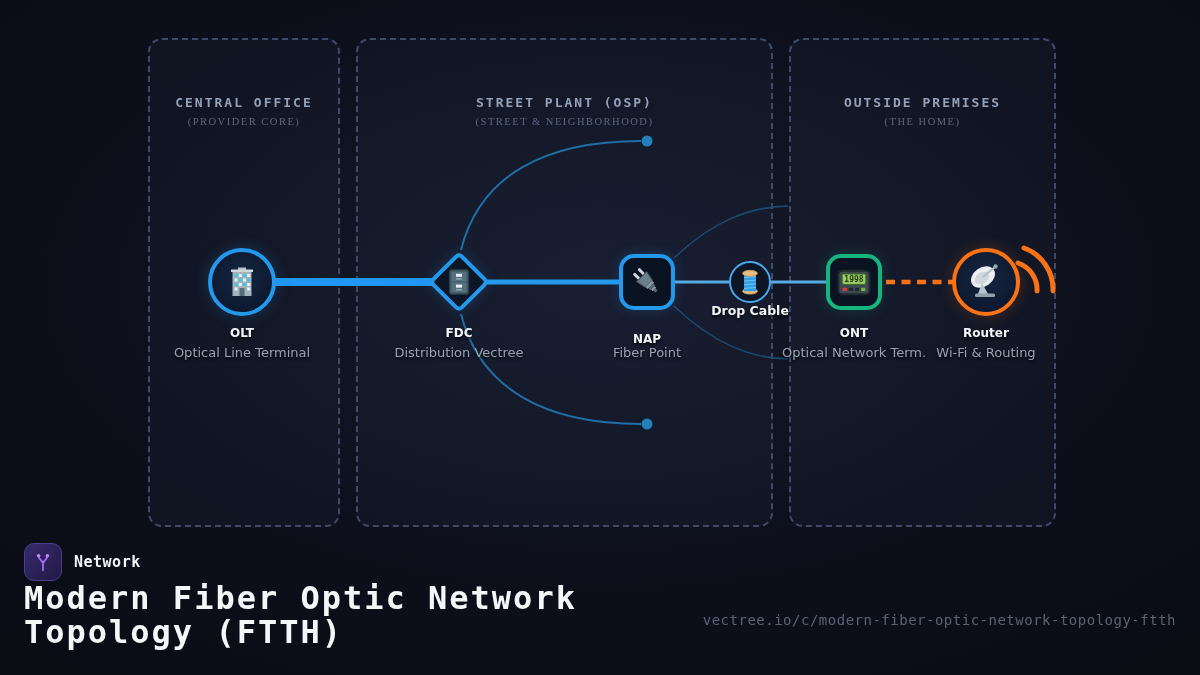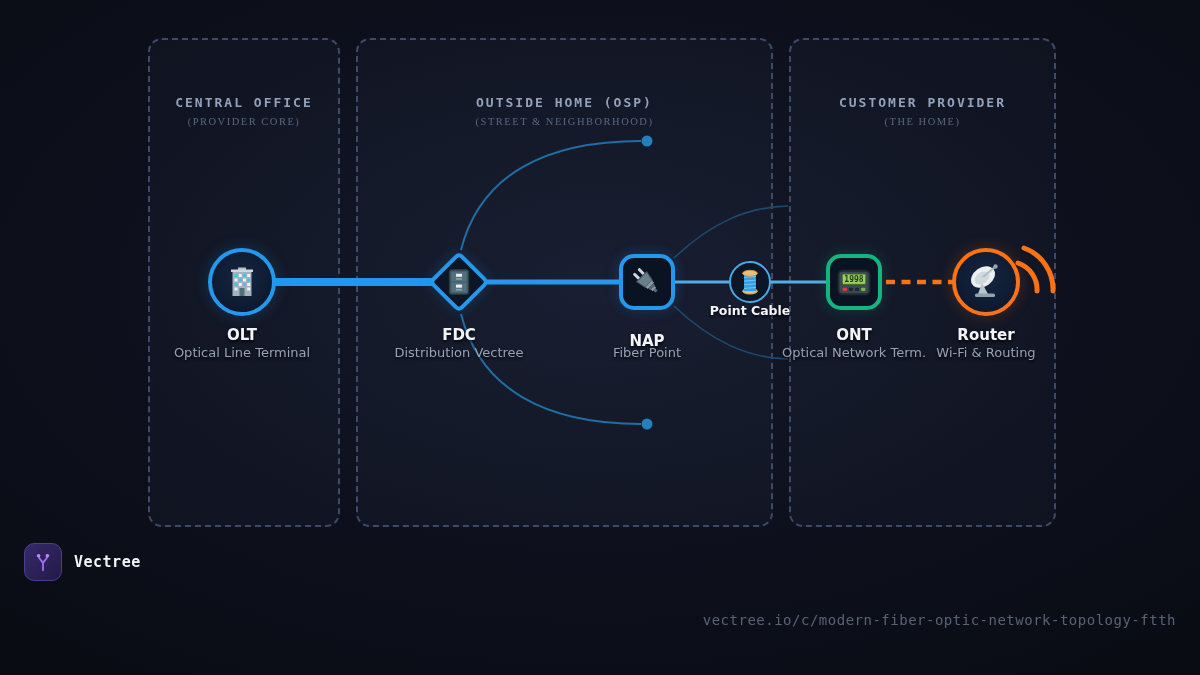--- a/index.html
+++ b/index.html
@@ -42,21 +42,21 @@
   .drop-shape{left:729px;top:261px;width:42px;height:42px;border-radius:50%;
     border:2.5px solid #4aa8e8;background:#0c1626;}
   .ont-shape{left:826px;top:254px;width:56px;height:56px;border-radius:15px;
     border:4px solid #16b47f;background:#0a1322;box-shadow:0 0 14px rgba(22,180,127,.22);}
   .router-shape{left:952px;top:248px;width:68px;height:68px;border-radius:50%;
     border:4px solid #f97316;background:radial-gradient(circle at 50% 42%,#16273f 0%,#0c1830 75%);
     box-shadow:0 0 16px rgba(249,115,22,.22);}
   .icon{display:block;}
   
   .nlabel{position:absolute;width:160px;text-align:center;z-index:4;
-    font-weight:bold;font-size:15px;color:#f2f4f8;text-shadow:0 2px 3px rgba(0,0,0,.8);}
+    font-weight:bold;font-size:12px;color:#f2f4f8;text-shadow:0 2px 3px rgba(0,0,0,.8);}
   .nsub{position:absolute;width:170px;text-align:center;z-index:4;
     font-size:13px;color:#98a2b3;text-shadow:0 2px 3px rgba(0,0,0,.8);}
   .droplabel{position:absolute;width:160px;text-align:center;z-index:4;
     font-weight:bold;font-size:12.5px;color:#f2f4f8;text-shadow:0 2px 3px rgba(0,0,0,.8);}
   
   #brand-row{position:absolute;left:24px;top:543px;display:flex;align-items:center;gap:12px;z-index:5;}
   #brand-logo{width:36px;height:36px;border-radius:10px;
     background:linear-gradient(135deg,#37296b 0%,#221a46 100%);
     border:1px solid #4c3d8f;display:flex;align-items:center;justify-content:center;}
   #brand-name{font-family:"DejaVu Sans Mono","Liberation Mono",monospace;
@@ -71,25 +71,25 @@
 </head>
 <body>
 
 <div id="canvas">
 
   <div class="zone" id="zone-co">
     <div class="zone-title">CENTRAL OFFICE</div>
     <div class="zone-sub">(PROVIDER CORE)</div>
   </div>
   <div class="zone" id="zone-osp">
-    <div class="zone-title">OUTSIDE HOME (OSP)</div>
+    <div class="zone-title">STREET PLANT (OSP)</div>
     <div class="zone-sub">(STREET &amp; NEIGHBORHOOD)</div>
   </div>
   <div class="zone" id="zone-cp">
-    <div class="zone-title">CUSTOMER PROVIDER</div>
+    <div class="zone-title">OUTSIDE PREMISES</div>
     <div class="zone-sub">(THE HOME)</div>
   </div>
 
   <svg id="wires" width="1200" height="675">
 
     <line x1="270" y1="282" x2="442" y2="282" stroke="#2196f3" stroke-width="8"></line>
 
     <line x1="480" y1="282" x2="625" y2="282" stroke="#2499ec" stroke-width="5"></line>
 
     <line x1="670" y1="282" x2="736" y2="282" stroke="#57abe2" stroke-width="3"></line>
@@ -202,34 +202,35 @@
 
   <div class="nlabel" style="left:162px;top:326px">OLT</div>
   <div class="nsub" style="left:157px;top:345px">Optical Line Terminal</div>
 
   <div class="nlabel" style="left:379px;top:326px">FDC</div>
   <div class="nsub" style="left:374px;top:345px">Distribution Vectree</div>
 
   <div class="nlabel" style="left:567px;top:332px">NAP</div>
   <div class="nsub" style="left:562px;top:345px">Fiber Point</div>
 
-  <div class="droplabel" style="left:670px;top:303px">Point Cable</div>
+  <div class="droplabel" style="left:670px;top:303px">Drop Cable</div>
 
   <div class="nlabel" style="left:774px;top:326px">ONT</div>
   <div class="nsub" style="left:769px;top:345px">Optical Network Term.</div>
 
   <div class="nlabel" style="left:906px;top:326px">Router</div>
   <div class="nsub" style="left:901px;top:345px">Wi-Fi &amp; Routing</div>
 
   <div id="brand-row">
     <div id="brand-logo">
       <svg width="22" height="22" viewBox="0 0 24 24">
         <path d="M12 21 V14 M12 14 C12 10.5 8.5 10.5 7.5 6.5 M12 14 C12 10.5 15.5 10.5 16.5 6.5" fill="none" stroke="#9d6df0" stroke-width="2" stroke-linecap="round"></path>
         <circle cx="7.2" cy="5.2" r="2" fill="#c084fc"></circle>
         <circle cx="16.8" cy="5.2" r="2" fill="#c084fc"></circle>
       </svg>
     </div>
-    <div id="brand-name">Vectree</div>
-  </div>
-
+    <div id="brand-name">Network</div>
+  </div>
+
+  <div id="poster-title">Modern Fiber Optic Network Topology (FTTH)</div>
   <div id="poster-url">vectree.io/c/modern-fiber-optic-network-topology-ftth</div>
 
 </div>
 
 </body></html>

